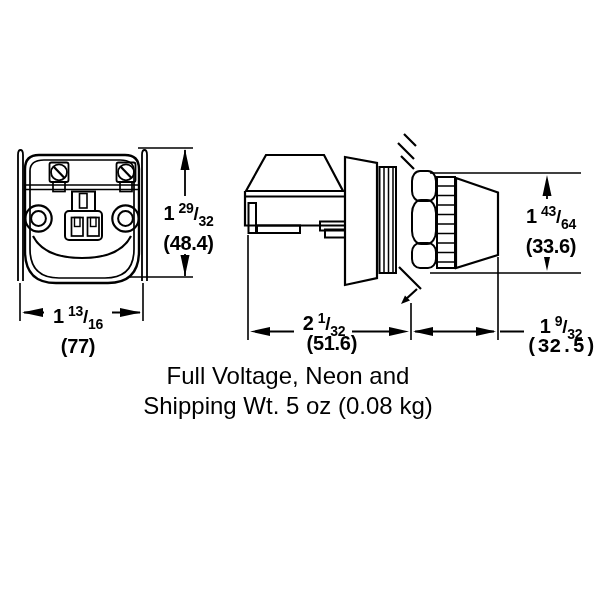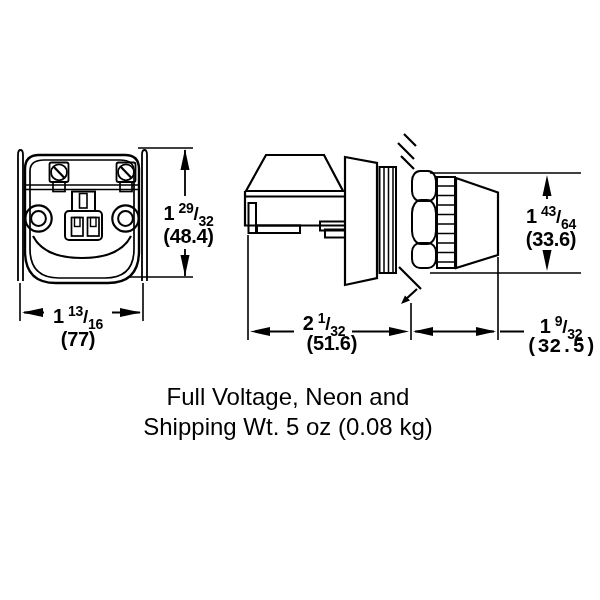--- a/index.html
+++ b/index.html
@@ -8,22 +8,22 @@
   #lineart{position:absolute;left:0;top:0;}
   .dim-label{position:absolute;text-align:center;color:#000;}
   .dim-label.left-align{text-align:left;}
   .frac-line{height:24px;line-height:24px;background:#fff;white-space:nowrap;
              font-weight:bold;font-size:20px;letter-spacing:-0.3px;}
   .frac-whole{margin-right:4px;}
   .frac-num{font-size:14px;vertical-align:7px;}
   .frac-slash{font-size:19px;margin:0 0px;}
   .frac-den{font-size:14px;vertical-align:-6px;}
   .metric-line{line-height:21px;background:#fff;font-weight:bold;font-size:20px;
-               letter-spacing:-0.3px;margin-top:6px;white-space:nowrap;}
-  #caption{position:absolute;left:88px;top:382px;width:400px;text-align:center;
+               letter-spacing:-0.3px;margin-top:13px;white-space:nowrap;}
+  #caption{position:absolute;left:88px;top:361px;width:400px;text-align:center;
            font-size:24px;line-height:30px;color:#000;}
 </style>
 </head>
 <body>
 
 <div id="stage">
 
   <svg id="lineart" width="600" height="600" viewBox="0 0 600 600">
     <g stroke="#000" fill="none">
 

